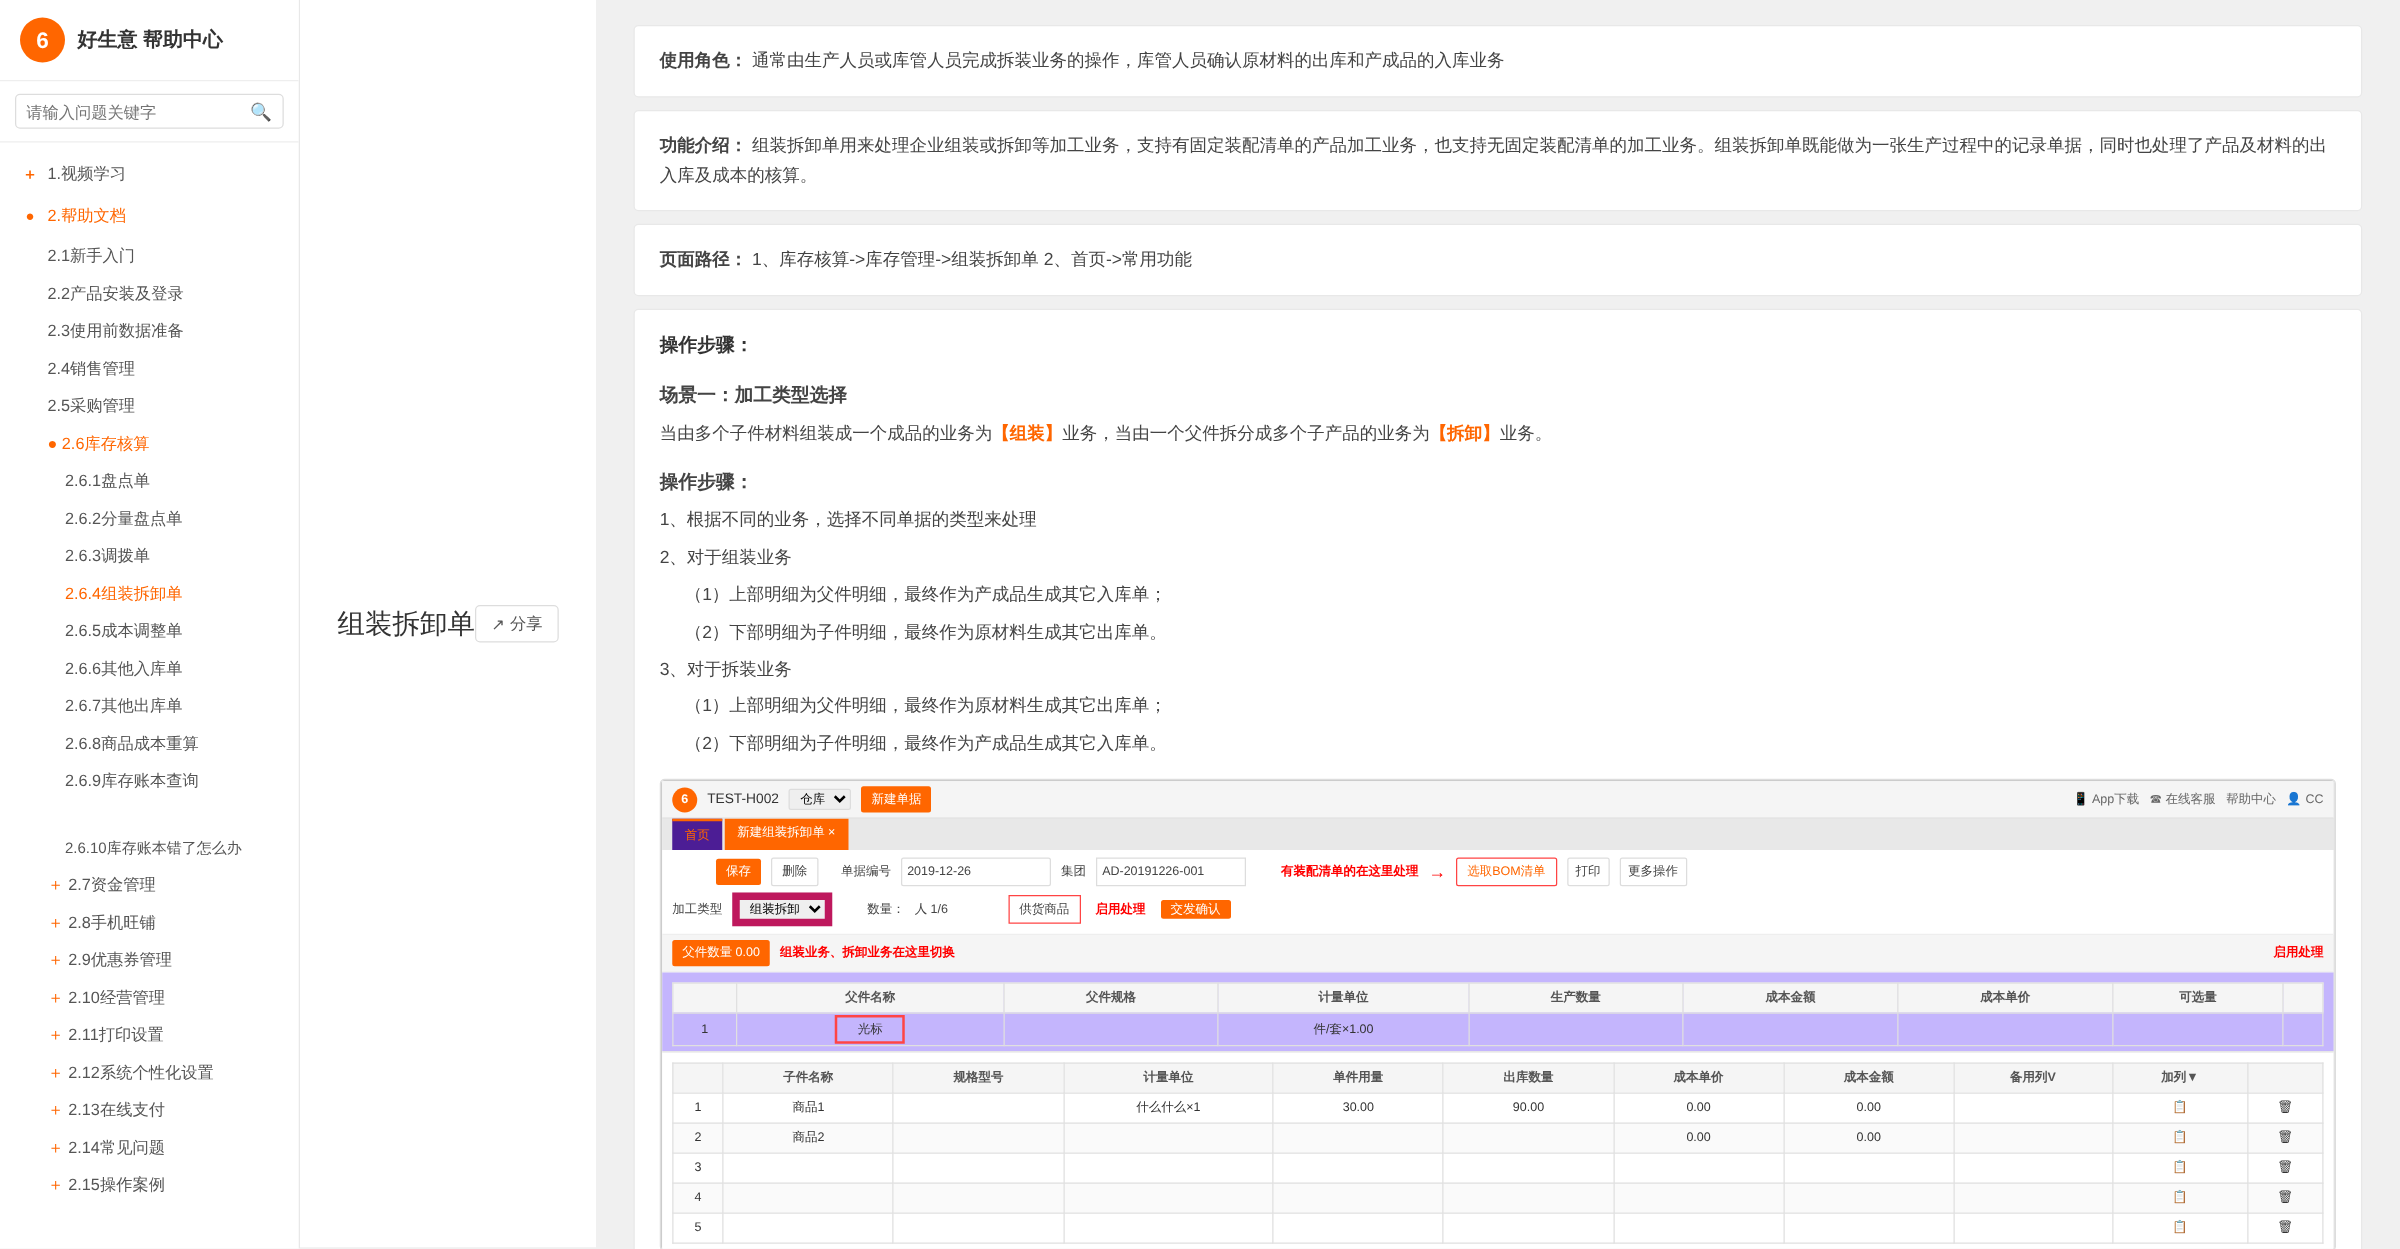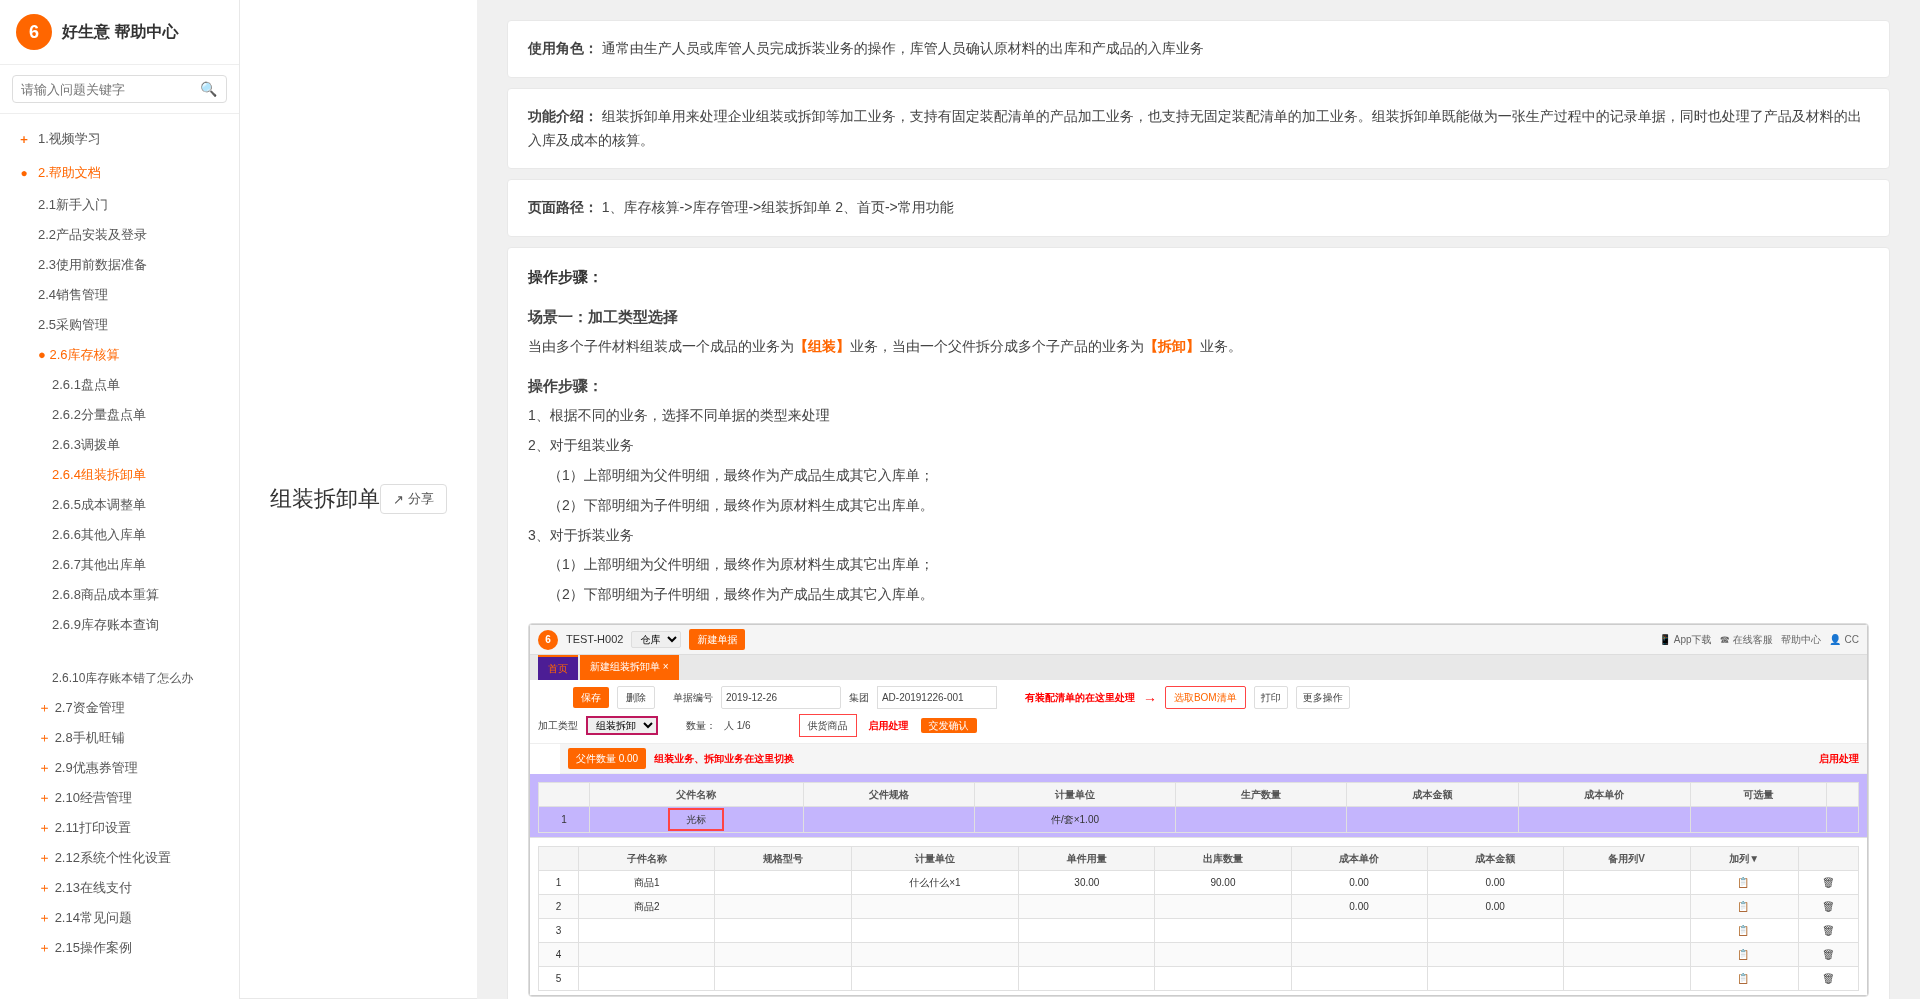--- a/index.html
+++ b/index.html
@@ -469,35 +469,35 @@
 
               <span style="color:#ff0000; font-size:10px; font-weight:bold; margin-left:20px;">有装配清单的在这里处理</span>
               <span style="color:#ff0000; font-size:14px;">→</span>
               <span style="border:1px solid #ff4444; padding:2px 8px; border-radius:2px; font-size:10px; color:#ff6600;">选取BOM清单</span>
               <span style="border:1px solid #ddd; padding:2px 6px; border-radius:2px; font-size:10px;">打印</span>
               <span style="border:1px solid #ddd; padding:2px 6px; border-radius:2px; font-size:10px;">更多操作</span>
             </div>
 
             <div style="display:flex; align-items:center; gap:8px; font-size:10px;">
               <span>加工类型</span>
-              <select style="border:2px solid #be185d; padding:1px 4px; font-size:10px;">
+              <select style="border:6px solid #be185d; padding:1px 4px; font-size:10px;">
                 <option>组装拆卸</option>
               </select>
               <span style="margin-left:20px;">数量：</span>
               <span>人 1/6</span>
 
               <span style="margin-left:40px; border:1px solid #ff4444; padding:2px 8px; font-size:10px; background:#fff;">供货商品</span>
               <span style="color:#ff0000; font-size:10px; font-weight:bold; margin-left:4px;">启用处理</span>
               <span style="margin-left:4px;">
                 <span style="background:#ff6600; color:#fff; padding:2px 8px; border-radius:2px; font-size:10px;">交发确认</span>
               </span>
             </div>
           </div>
 
-          <div style="background:#f5f5f5; padding:4px 8px; display:flex; align-items:center; gap:8px; font-size:10px; border-bottom:1px solid #eee;margin-left:30px;">
+          <div style="background:#f5f5f5; padding:4px 8px; display:flex; align-items:center; gap:8px; font-size:10px; border-bottom:1px solid #eee;">
             <span style="background:#ff6600; color:#fff; padding:2px 8px; border-radius:2px;">父件数量 0.00</span>
             <span style="color:#ff0000; font-size:10px; font-weight:bold;">组装业务、拆卸业务在这里切换</span>
             <span style="flex:1;"></span>
             <span style="color:#ff0000; font-size:10px; font-weight:bold;">启用处理</span>
           </div>
 
           <div style="padding: 4px 8px; background:#c4b5fd;">
             <table class="mock-table">
               <thead>
                 <tr>

